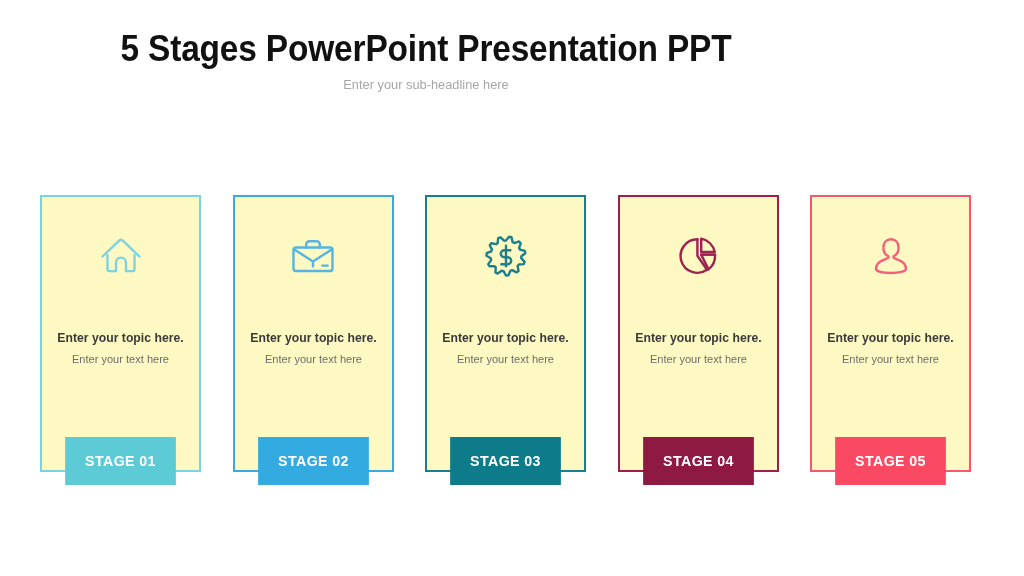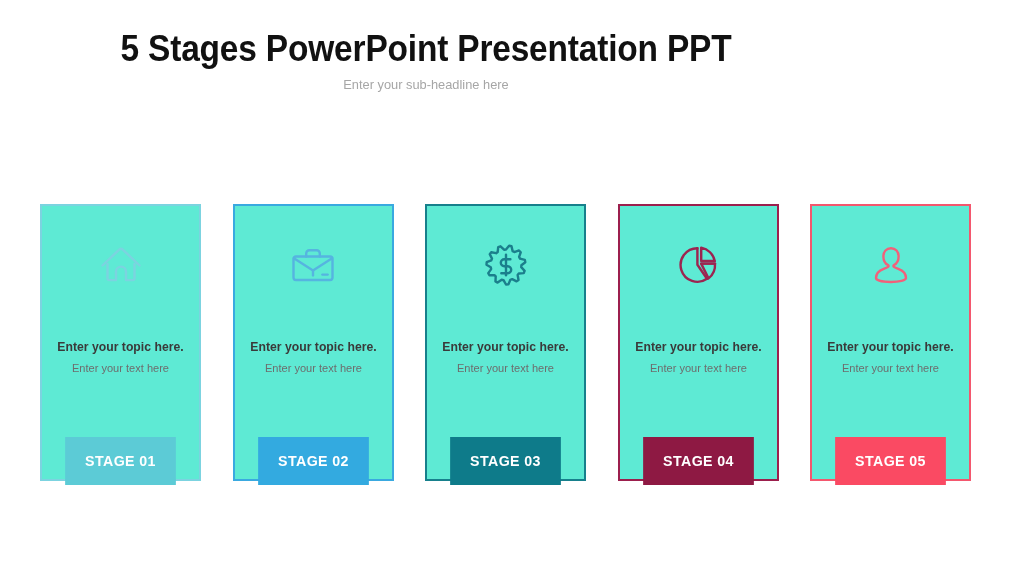--- a/index.html
+++ b/index.html
@@ -45,26 +45,26 @@
   
   .cards {
     position: absolute;
     top: 188px;
     left: 40px;
     width: 932px;
     height: 300px;
   }
   .card {
     position: absolute;
-    top: 16px;
+    top: 7px;
     width: 161px;
     height: 277px;
     box-sizing: border-box;
     border: 2px solid #000;
-    background: #5eead4;
+    background: #fef9c3;
   }
   .card-inner {
     position: relative;
     width: 100%;
     height: 100%;
   }
   .icon-wrap {
     position: absolute;
     top: 28px;
     left: 0;

